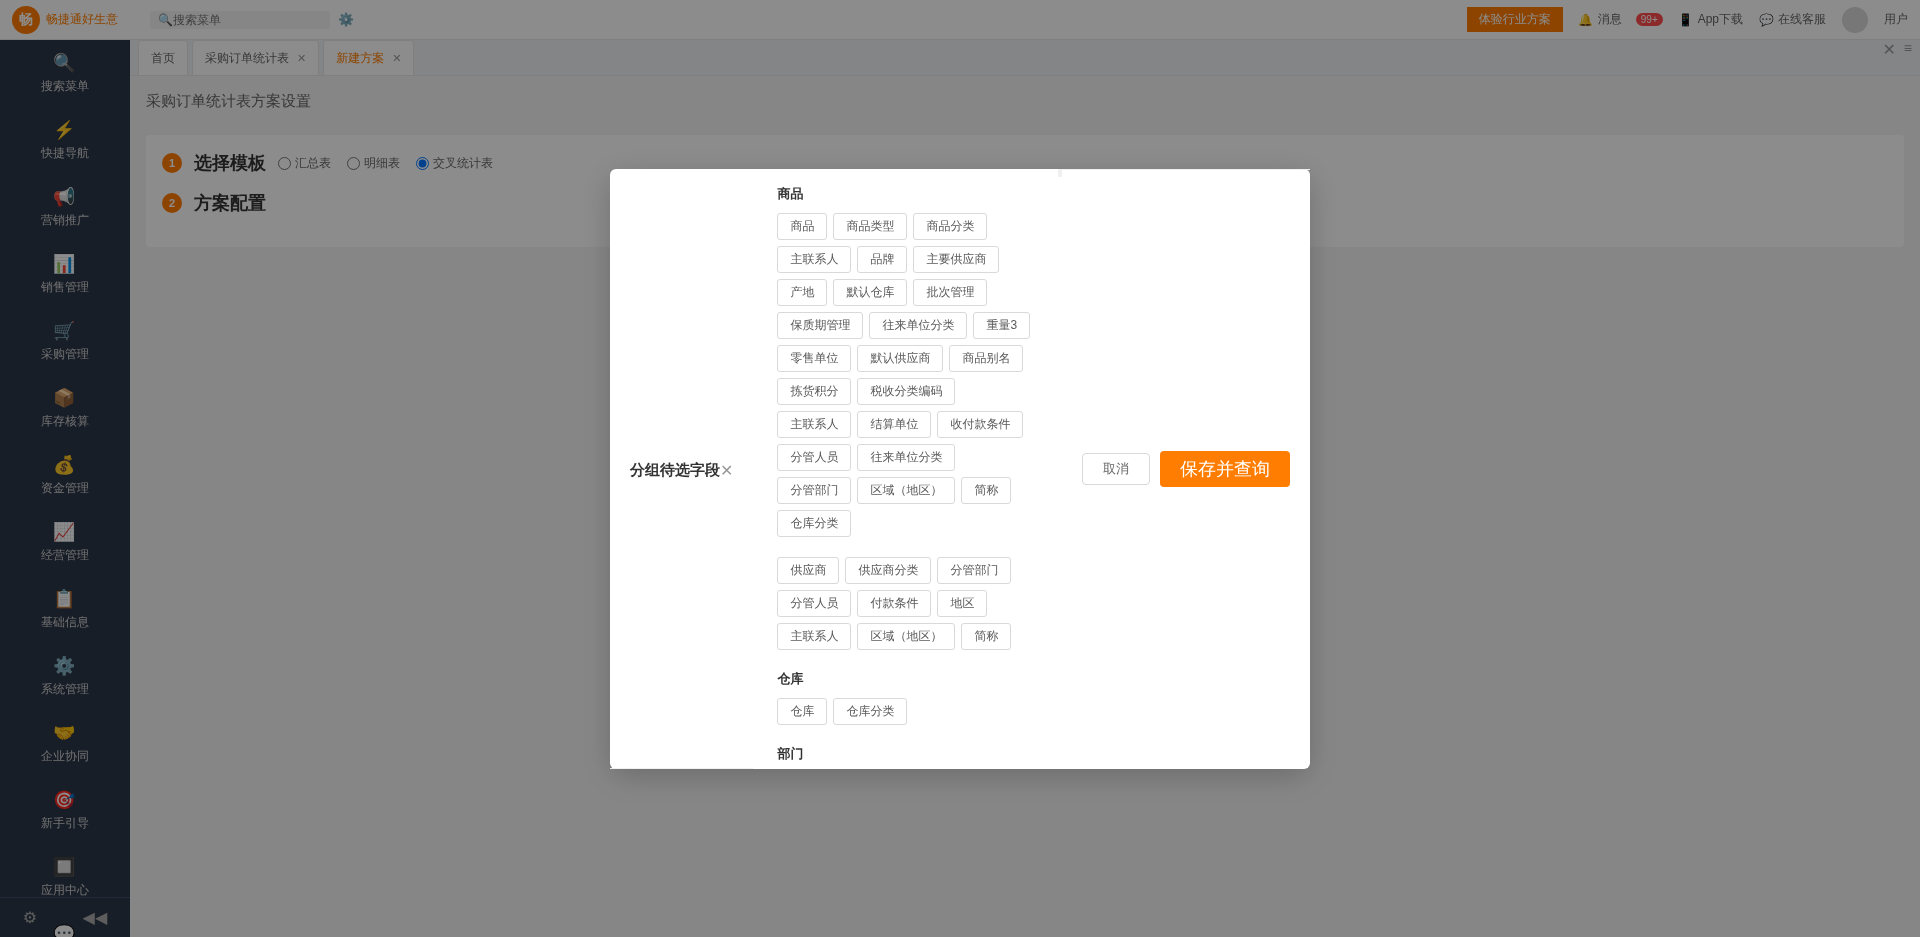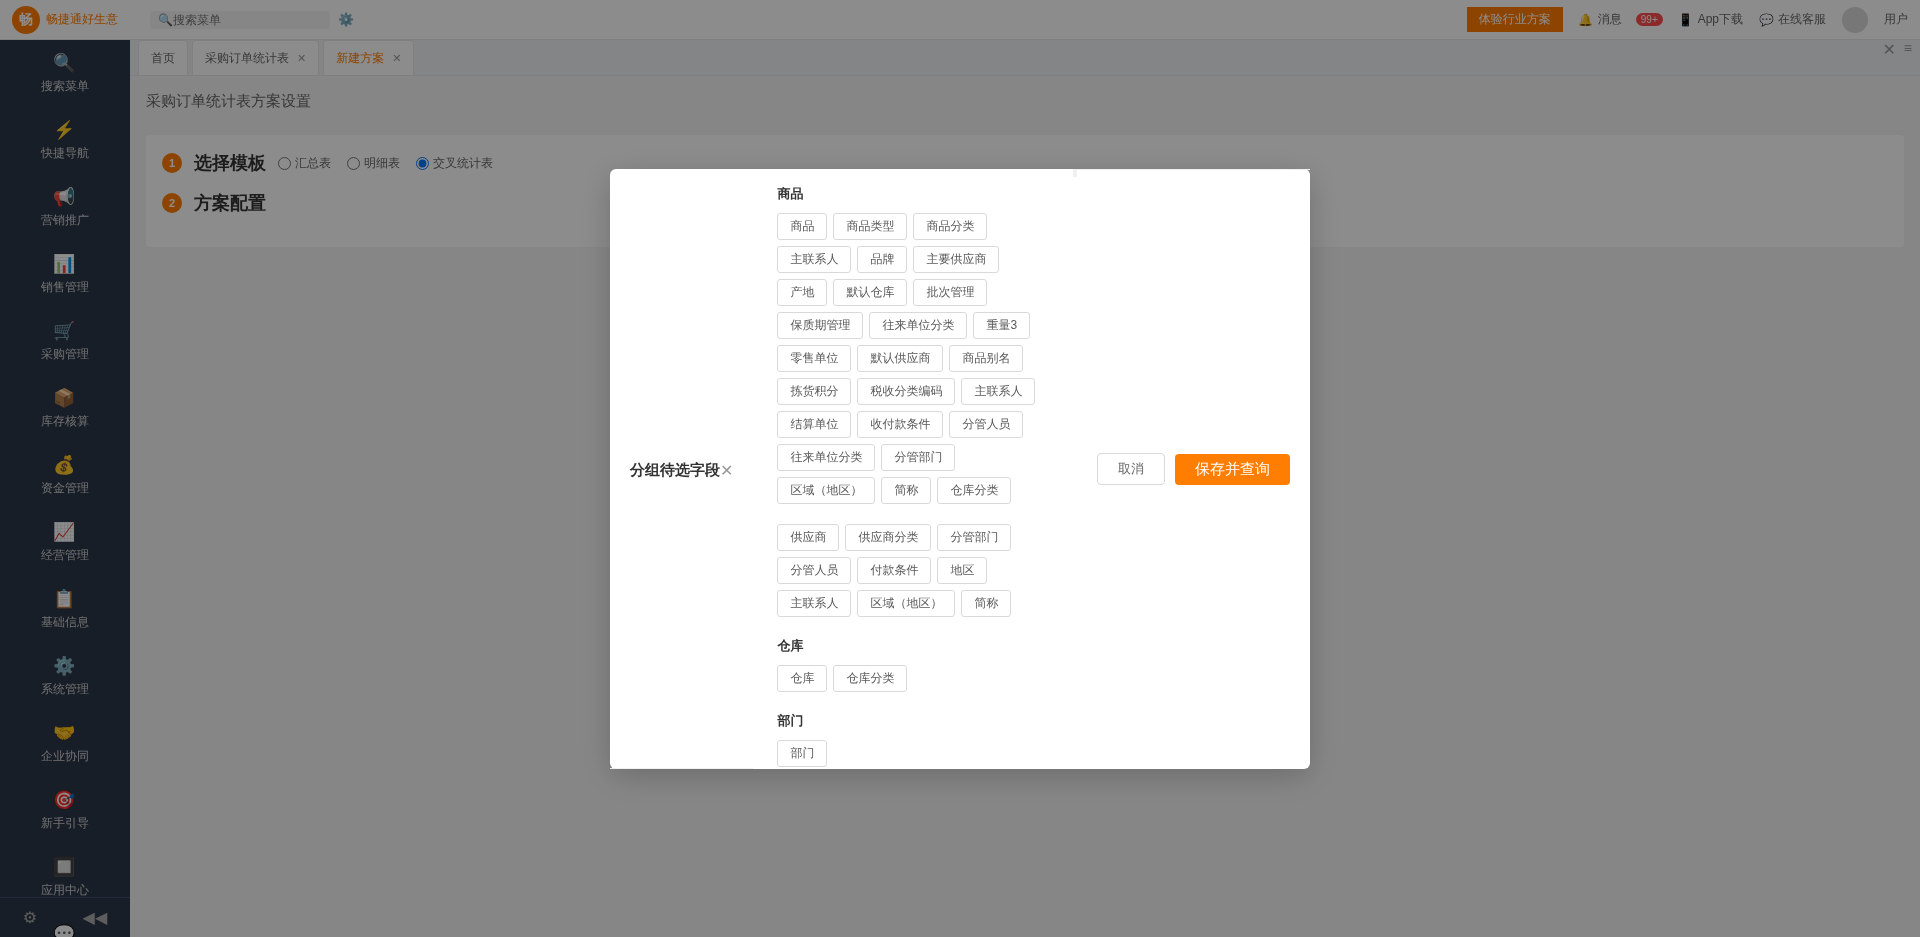--- a/index.html
+++ b/index.html
@@ -142,21 +142,21 @@
       display: flex; align-items: center; justify-content: flex-end;
       padding: 12px 20px; border-top: 1px solid #f0f0f0;
       gap: 10px; flex-shrink: 0;
     }
     .btn-cancel {
       padding: 6px 20px; border: 1px solid #d9d9d9; border-radius: 4px;
       background: #fff; color: #666; cursor: pointer; font-size: 13px;
     }
     .btn-save {
       padding: 6px 20px; border: none; border-radius: 4px;
-      background: #ff7d00; color: #fff; cursor: pointer; font-size: 15px; font-family: Liberation Serif, serif;
+      background: #ff7d00; color: #fff; cursor: pointer; font-size: 18px; font-family: Liberation Serif, serif;
     }
 
     
     .modal-hscroll {
       height: 8px; background: #f0f0f0;
       display: flex; align-items: center;
       padding: 0 2px;
       flex-shrink: 0;
     }
     .modal-hscroll-thumb {

